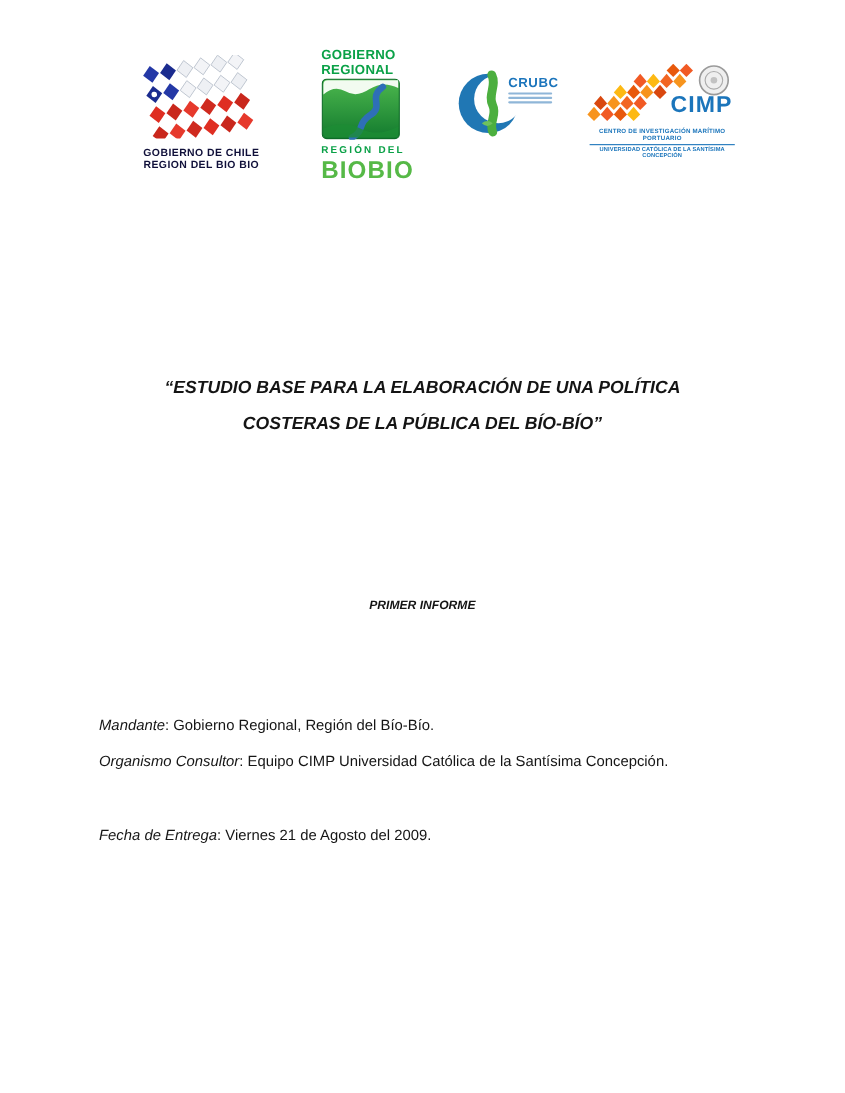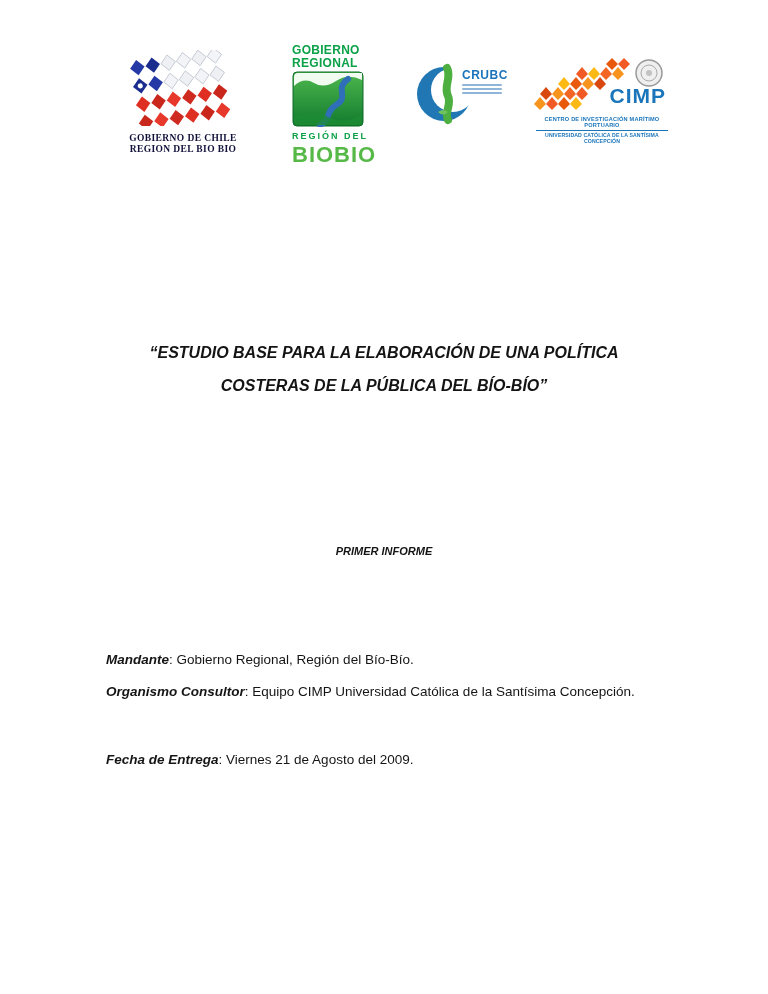--- a/index.html
+++ b/index.html
@@ -11,21 +11,21 @@
 
   
   .logo { position:absolute; }
   .logo-chile  { left:126px; top:50px;  width:114px; text-align:center; }
   .logo-gore   { left:292px; top:44px;  width:86px;  text-align:left; }
   .logo-crubc  { left:414px; top:54px;  width:94px; }
   .logo-cimp   { left:532px; top:58px;  width:140px; text-align:center; }
 
   .chile-caption {
     margin-top:3px; font-size:9.5px; font-weight:bold; line-height:11px;
-    letter-spacing:0.4px; color:#10103a;font-family:Liberation Serif, serif;
+    letter-spacing:0.4px; color:#10103a;
   }
 
   .gore-word {
     font-size:12px; font-weight:bold; line-height:12.5px; letter-spacing:0.3px;
     color:#0aa147;
   }
   .gore-box { margin-top:2px; display:block; }
   .gore-small {
     margin-top:4px; font-size:9px; font-weight:bold; letter-spacing:2px;
     color:#0aa147;
@@ -61,21 +61,21 @@
     font-size:16px; line-height:33px; font-weight:bold; font-style:italic;
     color:#141414;
   }
   .subtitle {
     position:absolute; top:545px; left:0; right:0; text-align:center;
     font-size:11px; font-weight:bold; font-style:italic; color:#141414;
   }
   .field {
     position:absolute; left:90px; right:40px; font-size:13.5px; color:#151515;
   }
-  .field .field-label { font-weight:bold; font-style:italic;margin-left:16px; }
+  .field .field-label { font-weight:normal; font-style:italic; }
   .field-mandante  { top:652px; }
   .field-organismo { top:684px; }
   .field-fecha     { top:752px; }
 </style>
 </head>
 <body>
 
 <div class="page">
 
   <div class="logo logo-chile">

